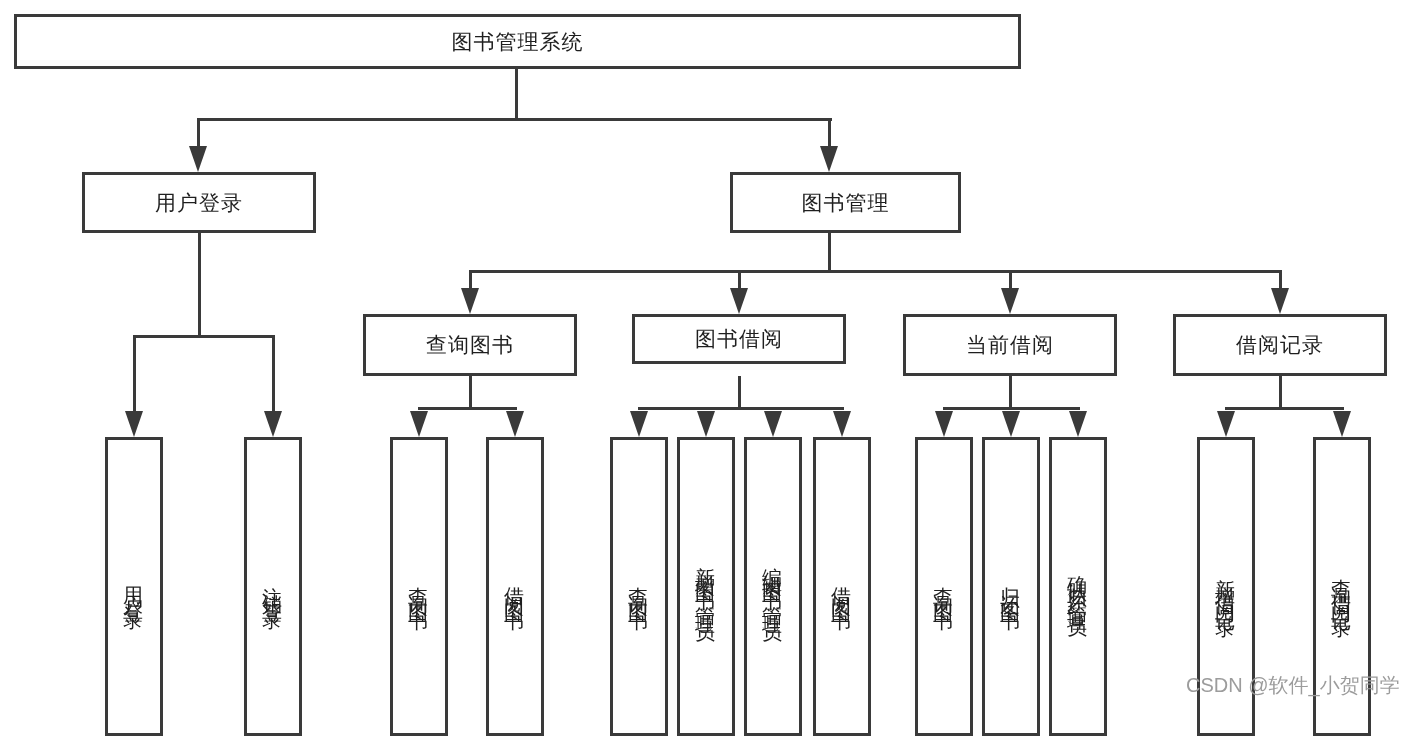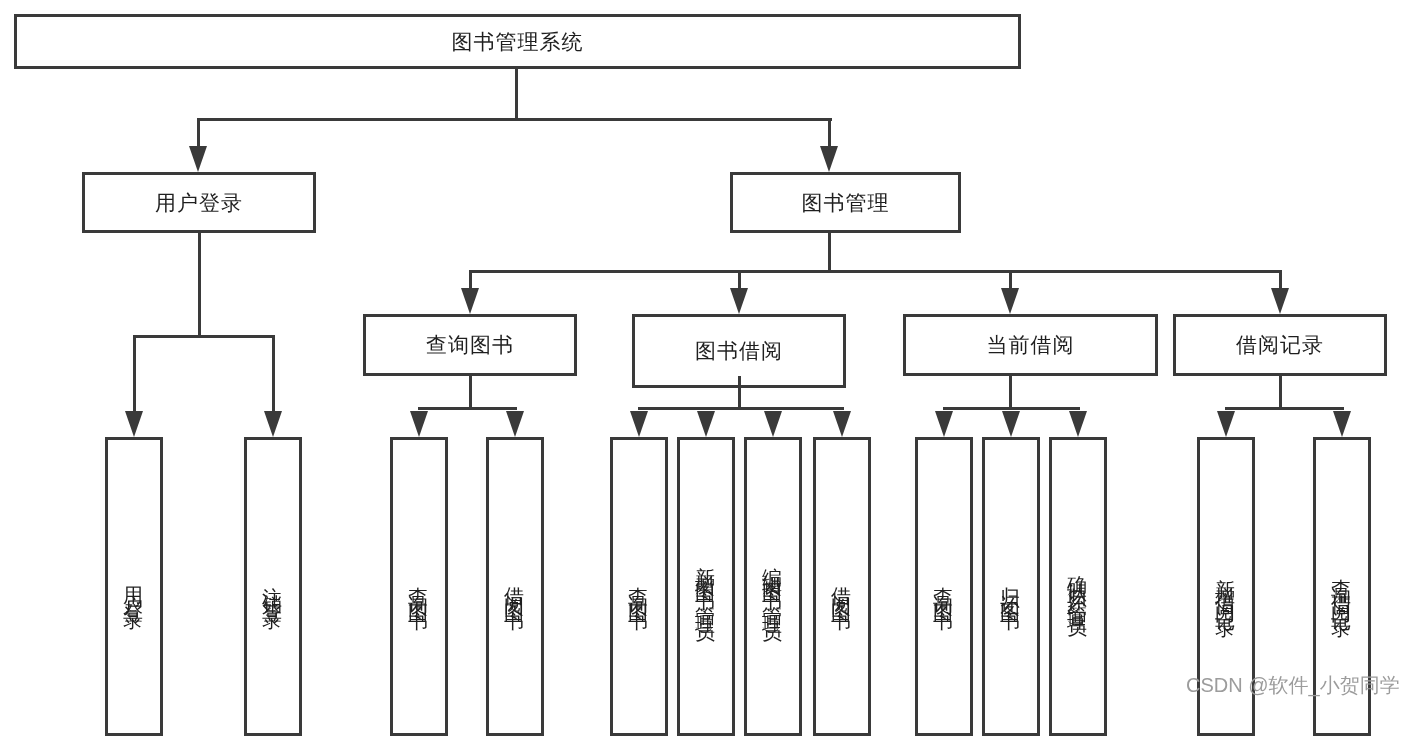--- a/index.html
+++ b/index.html
@@ -60,24 +60,24 @@
   <div class="node" style="left:82px;top:172px;width:234px;height:61px">
     <span class="hlabel">用户登录</span>
   </div>
   <div class="node" style="left:730px;top:172px;width:231px;height:61px">
     <span class="hlabel">图书管理</span>
   </div>
 
   <div class="node" style="left:363px;top:314px;width:214px;height:62px">
     <span class="hlabel">查询图书</span>
   </div>
-  <div class="node" style="left:632px;top:314px;width:214px;height:74px">
+  <div class="node" style="left:632px;top:314px;width:214px;height:50px">
     <span class="hlabel">图书借阅</span>
   </div>
-  <div class="node" style="left:903px;top:314px;width:255px;height:62px">
+  <div class="node" style="left:903px;top:314px;width:214px;height:62px">
     <span class="hlabel">当前借阅</span>
   </div>
   <div class="node" style="left:1173px;top:314px;width:214px;height:62px">
     <span class="hlabel">借阅记录</span>
   </div>
 
   <div class="node" style="left:105px;top:437px;width:58px;height:299px">
     <span class="vtext">用户登录</span>
   </div>
   <div class="node" style="left:244px;top:437px;width:58px;height:299px">

